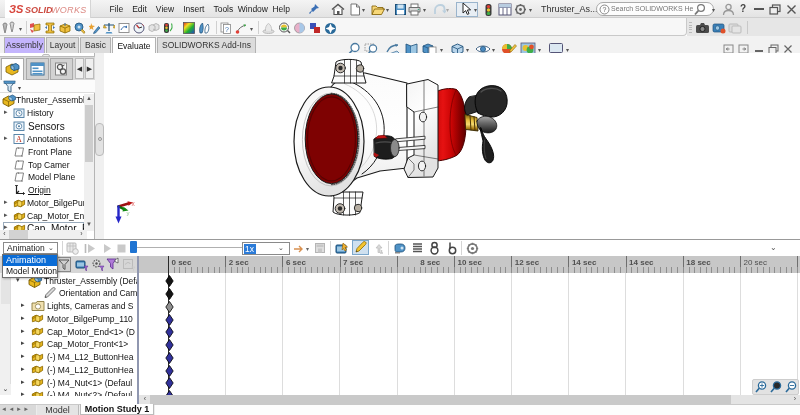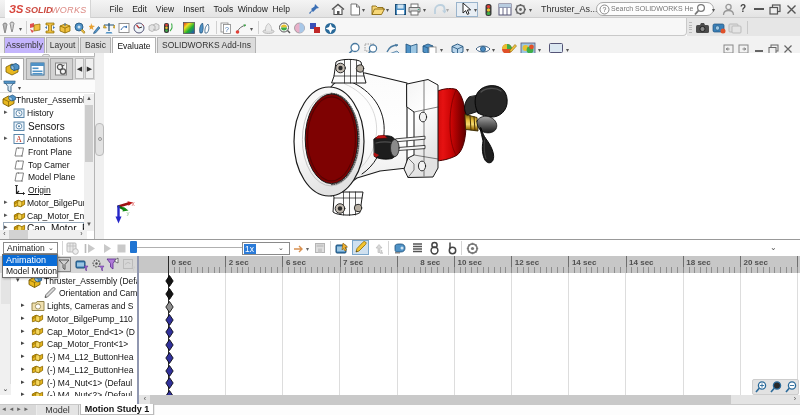--- a/index.html
+++ b/index.html
@@ -654,21 +654,21 @@
 <div class="abs" style="left:171.5px;top:257.5px;font-size:8px;font-weight:bold;color:#4f4f4f;">0 sec</div>
 <div class="abs" style="left:228.7px;top:257.5px;font-size:8px;font-weight:bold;color:#4f4f4f;">2 sec</div>
 <div class="abs" style="left:285.9px;top:257.5px;font-size:8px;font-weight:bold;color:#4f4f4f;">6 sec</div>
 <div class="abs" style="left:343.1px;top:257.5px;font-size:8px;font-weight:bold;color:#4f4f4f;">7 sec</div>
 <div class="abs" style="left:400.3px;top:257.5px;font-size:8px;font-weight:bold;color:#4f4f4f;margin-left:20px;">8 sec</div>
 <div class="abs" style="left:457.5px;top:257.5px;font-size:8px;font-weight:bold;color:#4f4f4f;">10 sec</div>
 <div class="abs" style="left:514.7px;top:257.5px;font-size:8px;font-weight:bold;color:#4f4f4f;">12 sec</div>
 <div class="abs" style="left:571.9px;top:257.5px;font-size:8px;font-weight:bold;color:#4f4f4f;">14 sec</div>
 <div class="abs" style="left:629.1px;top:257.5px;font-size:8px;font-weight:bold;color:#4f4f4f;">14 sec</div>
 <div class="abs" style="left:686.3px;top:257.5px;font-size:8px;font-weight:bold;color:#4f4f4f;">18 sec</div>
-<div class="abs" style="left:743.5px;top:257.5px;font-size:8px;font-weight:bold;color:#4f4f4f;">20 sec</div>
+<div class="abs" style="left:743.5px;top:257.5px;font-size:8px;font-weight:normal;color:#4f4f4f;">20 sec</div>
 
 <div class="abs" style="left:225px;top:273px;width:575px;height:122px;background:repeating-linear-gradient(to right,#ddd 0 1px,transparent 1px 57.2px);"></div>
 
 <div class="abs" style="left:168px;top:256px;width:1px;height:139px;background:#2a2a2a;"></div>
 
 <div class="abs" style="left:0;top:273px;width:11px;height:122px;background:#f0f0f0;border-right:1px solid #ddd;"></div>
 <div class="abs" style="left:1px;top:274px;width:9px;height:30px;background:#e4e4e4;"></div>
 <div class="abs" style="left:0;top:384px;width:11px;height:11px;background:#f0f0f0;font-size:7px;color:#333;text-align:center;line-height:10px;">⌄</div>
 <div class="abs" style="left:16px;top:275.6px;font-size:7px;color:#444;">▾</div>
 <svg class="abs" style="left:28px;top:273.6px;" width="14" height="15" viewBox="0 0 14 15">

